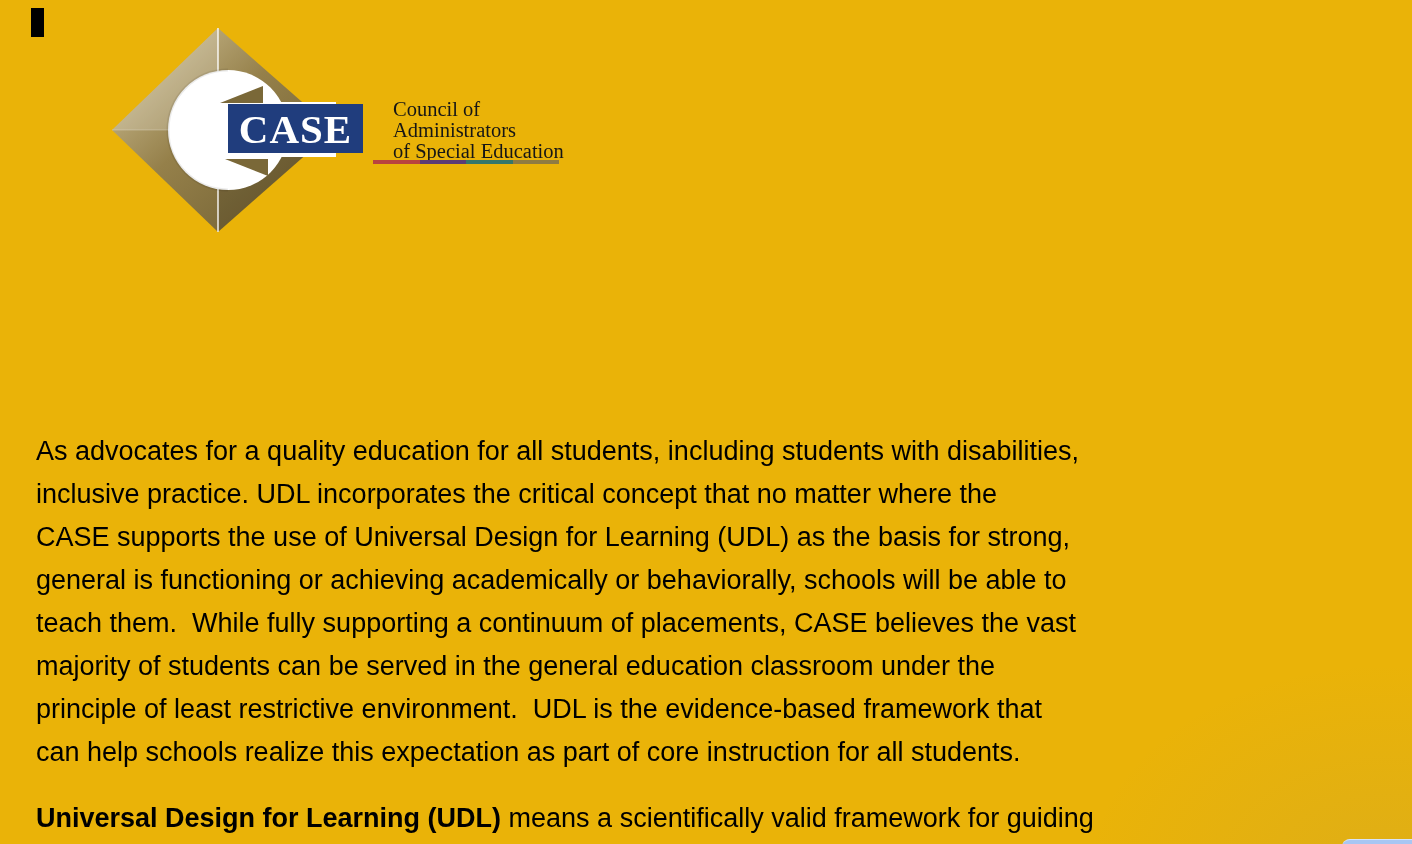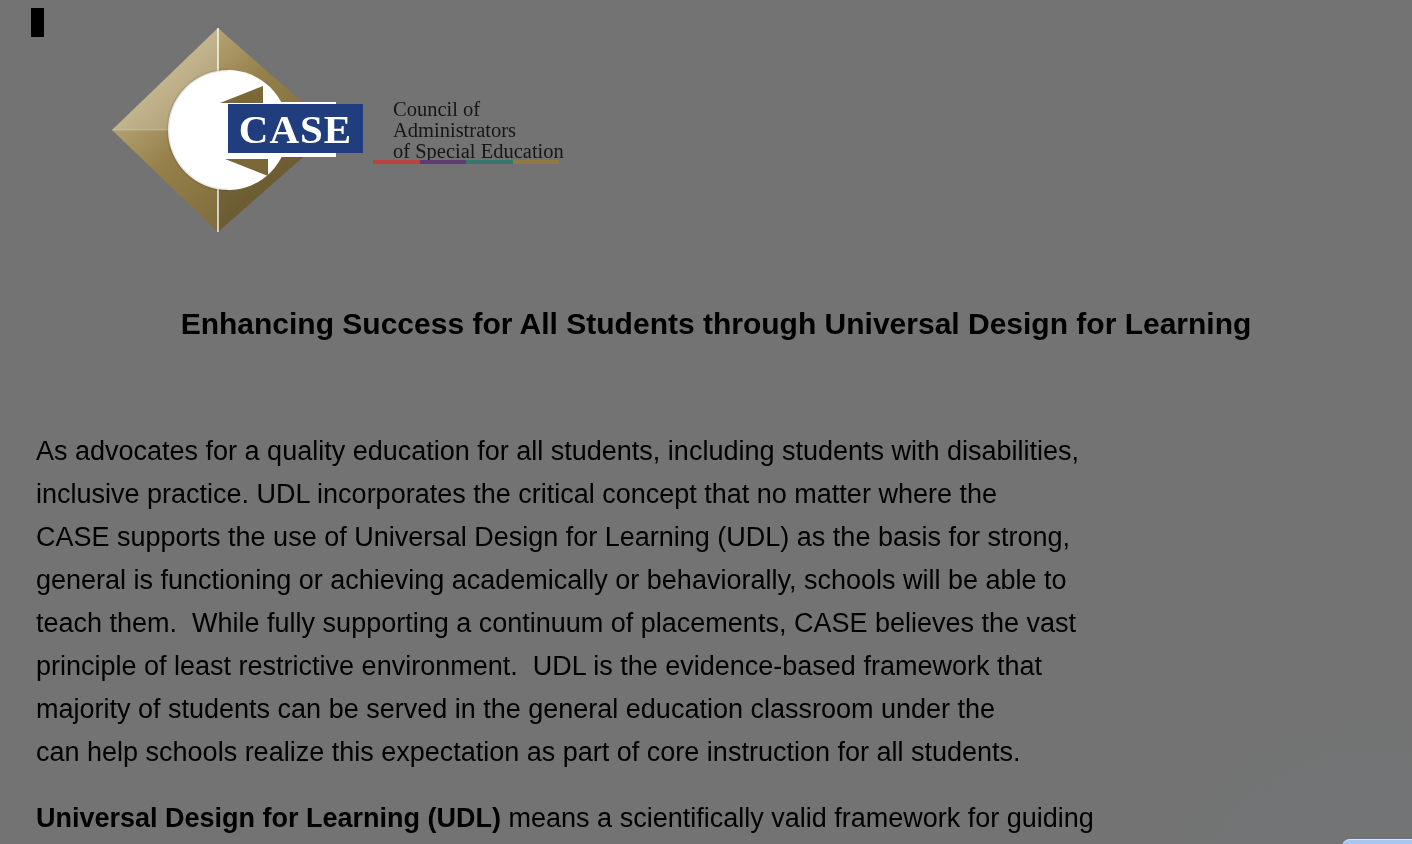--- a/index.html
+++ b/index.html
@@ -1,20 +1,20 @@
 <!DOCTYPE html>
 <html><head>
 <meta charset="utf-8">
 <style>
   html,body{margin:0;padding:0;}
   body{
     width:1412px;height:844px;overflow:hidden;background:#ffffff;
     font-family:"Liberation Sans",sans-serif;
   }
-  .page{position:relative;width:1412px;height:844px;background:#737373;}
+  .page{position:relative;width:1412px;height:844px;background:#eab308;}
 
   
   .text-cursor{position:absolute;left:31px;top:8px;width:13px;height:29px;background:#000;}
 
   
   .logo{position:absolute;left:0;top:0;width:620px;height:250px;}
   .logo-svg{position:absolute;left:110px;top:26px;}
   .case-box{
     position:absolute;left:228px;top:104px;width:135px;height:49px;
     display:flex;align-items:center;justify-content:center;
@@ -88,31 +88,30 @@
     </div>
     <div class="stripe">
         <span class="stripe-seg" style="background: rgb(185, 67, 63);"></span>
         <span class="stripe-seg" style="background: rgb(93, 60, 116);"></span>
         <span class="stripe-seg" style="background: rgb(53, 119, 106);"></span>
         <span class="stripe-seg" style="background: rgb(143, 123, 66);"></span>
       </div>
   </div>
 
   <div class="title-block">
-    <div>Enhancing Success for All Students through Universal Design for Learning</div>
   </div>
 
   <div class="para para1">
       <div class="para-line"><span>As advocates for a quality education for </span><span class="it">all</span><span> students, including students with disabilities,</span></div>
       <div class="para-line"><span>inclusive practice. UDL incorporates the critical concept that no matter where the</span></div>
       <div class="para-line"><span>CASE supports the use of Universal Design for Learning (UDL) as the basis for strong,</span></div>
       <div class="para-line"><span>general is functioning or achieving academically or behaviorally, schools will be able to</span></div>
       <div class="para-line"><span>teach them.  While fully supporting a continuum of placements, CASE believes the vast</span></div>
+      <div class="para-line"><span>majority of students can be served in the general education classroom under the</span></div>
       <div class="para-line"><span>principle of least restrictive environment.  UDL is the evidence-based framework that</span></div>
-      <div class="para-line"><span>majority of students can be served in the general education classroom under the</span></div>
       <div class="para-line"><span>can help schools realize this expectation as part of core instruction for all students.</span></div>
     </div>
 
   <div class="para para2">
       <div class="para-line"><span class="bd">Universal Design for Learning (UDL)</span><span> means a scientifically valid framework for guiding</span></div>
     </div>
 
   <div class="corner-glow"></div>
   <div class="fab" style="background-color: rgb(168, 198, 243);"></div>
 

